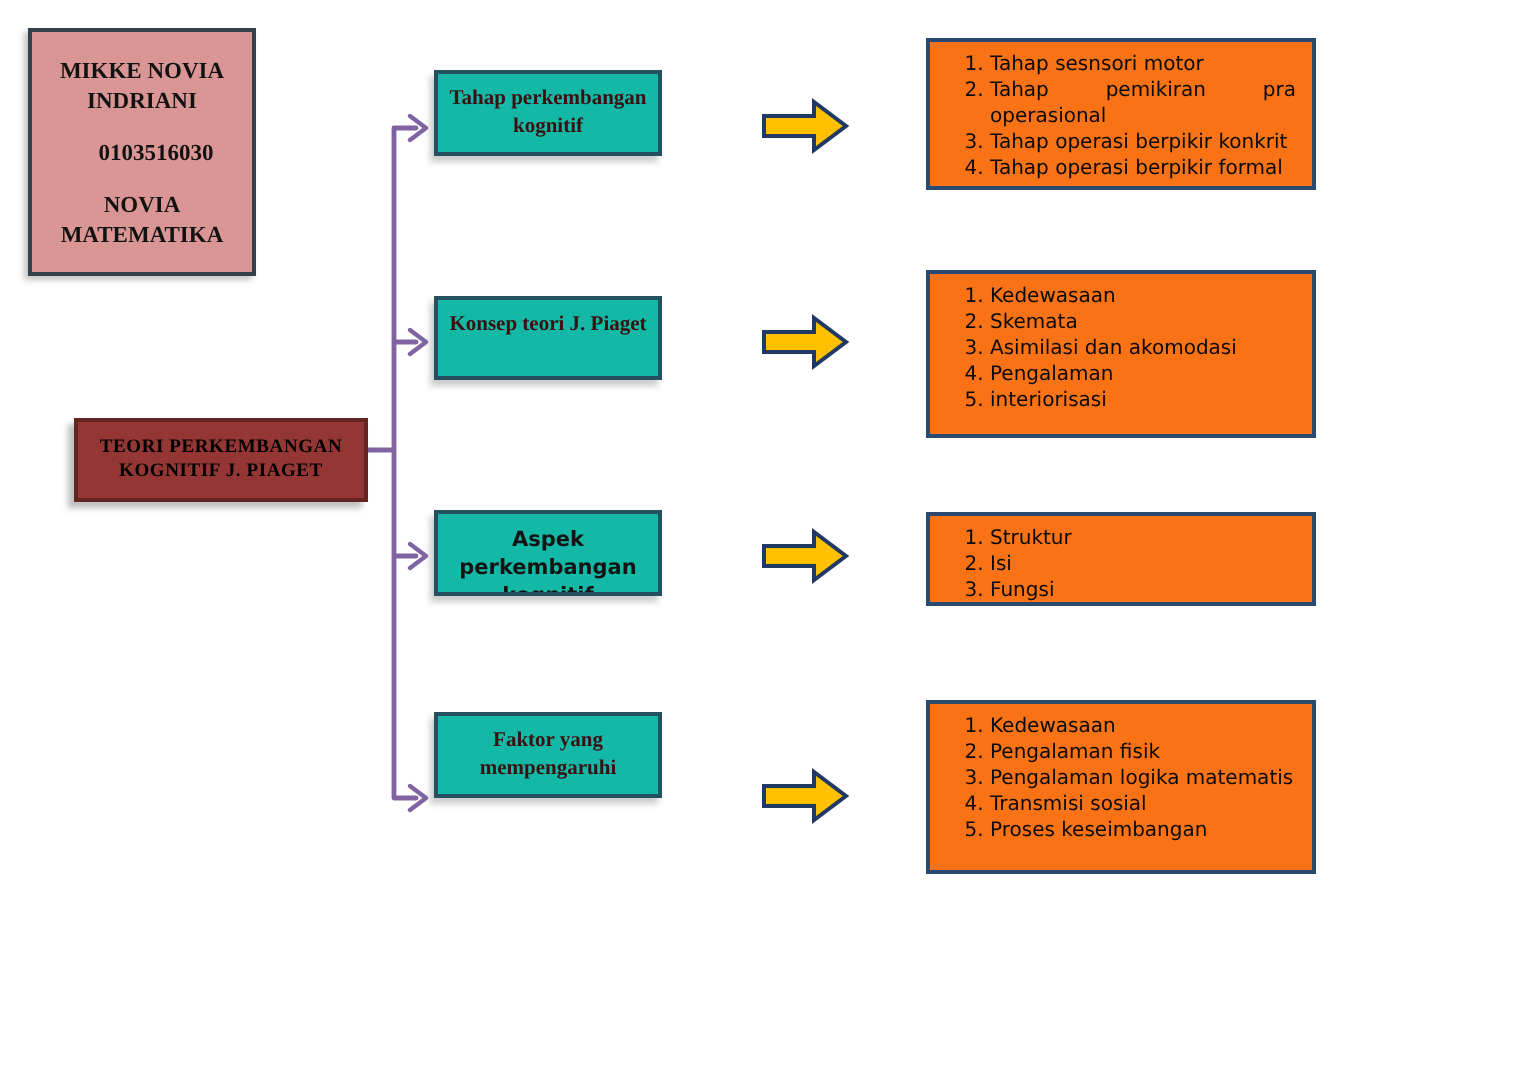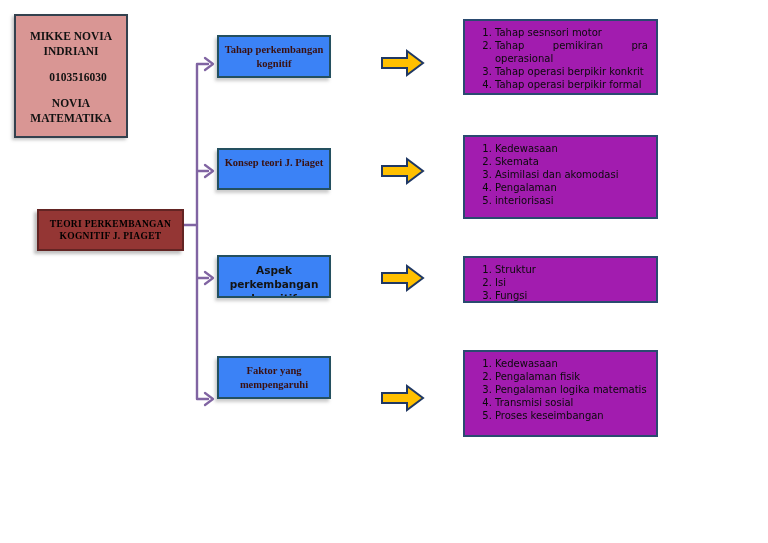--- a/index.html
+++ b/index.html
@@ -31,36 +31,36 @@
     background:#943634;border:2px solid #632423;
     box-shadow:-3px 3px 3px rgba(128,128,128,.5);
     display:flex;align-items:center;justify-content:center;text-align:center;
     color:#000;font-family:"Liberation Serif",serif;font-weight:bold;
     font-size:9.5px;line-height:12px;letter-spacing:.3px;padding:16px 6px;
   }
 
   
   .branch{
     left:217px;width:114px;height:43px;
-    background:#3b82f6;border:2px solid #24505f;
+    background:#14b8a6;border:2px solid #24505f;
     box-shadow:-2px 3px 3px rgba(128,128,128,.4);
     text-align:center;overflow:hidden;font-weight:bold;
     padding:6px 4px 0 4px;
   }
   .branch.serif{font-family:"Liberation Serif",serif;font-size:10.5px;line-height:14px;color:#3a1111;}
   .branch.sans{font-family:"DejaVu Sans","Liberation Sans",sans-serif;font-size:10.5px;line-height:14px;color:#141414;}
   .b1{top:35px;}
   .b2{top:148px;height:42px;}
   .b3{top:255px;}
   .b4{top:356px;height:43px;}
 
   
   .detail{
     left:463px;width:195px;
-    background:#a21caf;border:2px solid #2a4a70;
+    background:#f97316;border:2px solid #2a4a70;
     overflow:hidden;color:#0a0a0a;
     font-family:"DejaVu Sans","Liberation Sans",sans-serif;font-size:10px;
   }
   .detail ol{margin:0;padding:5px 8px 0 30px;}
   .detail li{line-height:13px;text-align:justify;}
   .d1{top:19px;height:76px;}
   .d2{top:135px;height:84px;}
   .d3{top:256px;height:47px;}
   .d4{top:350px;height:87px;}
 

